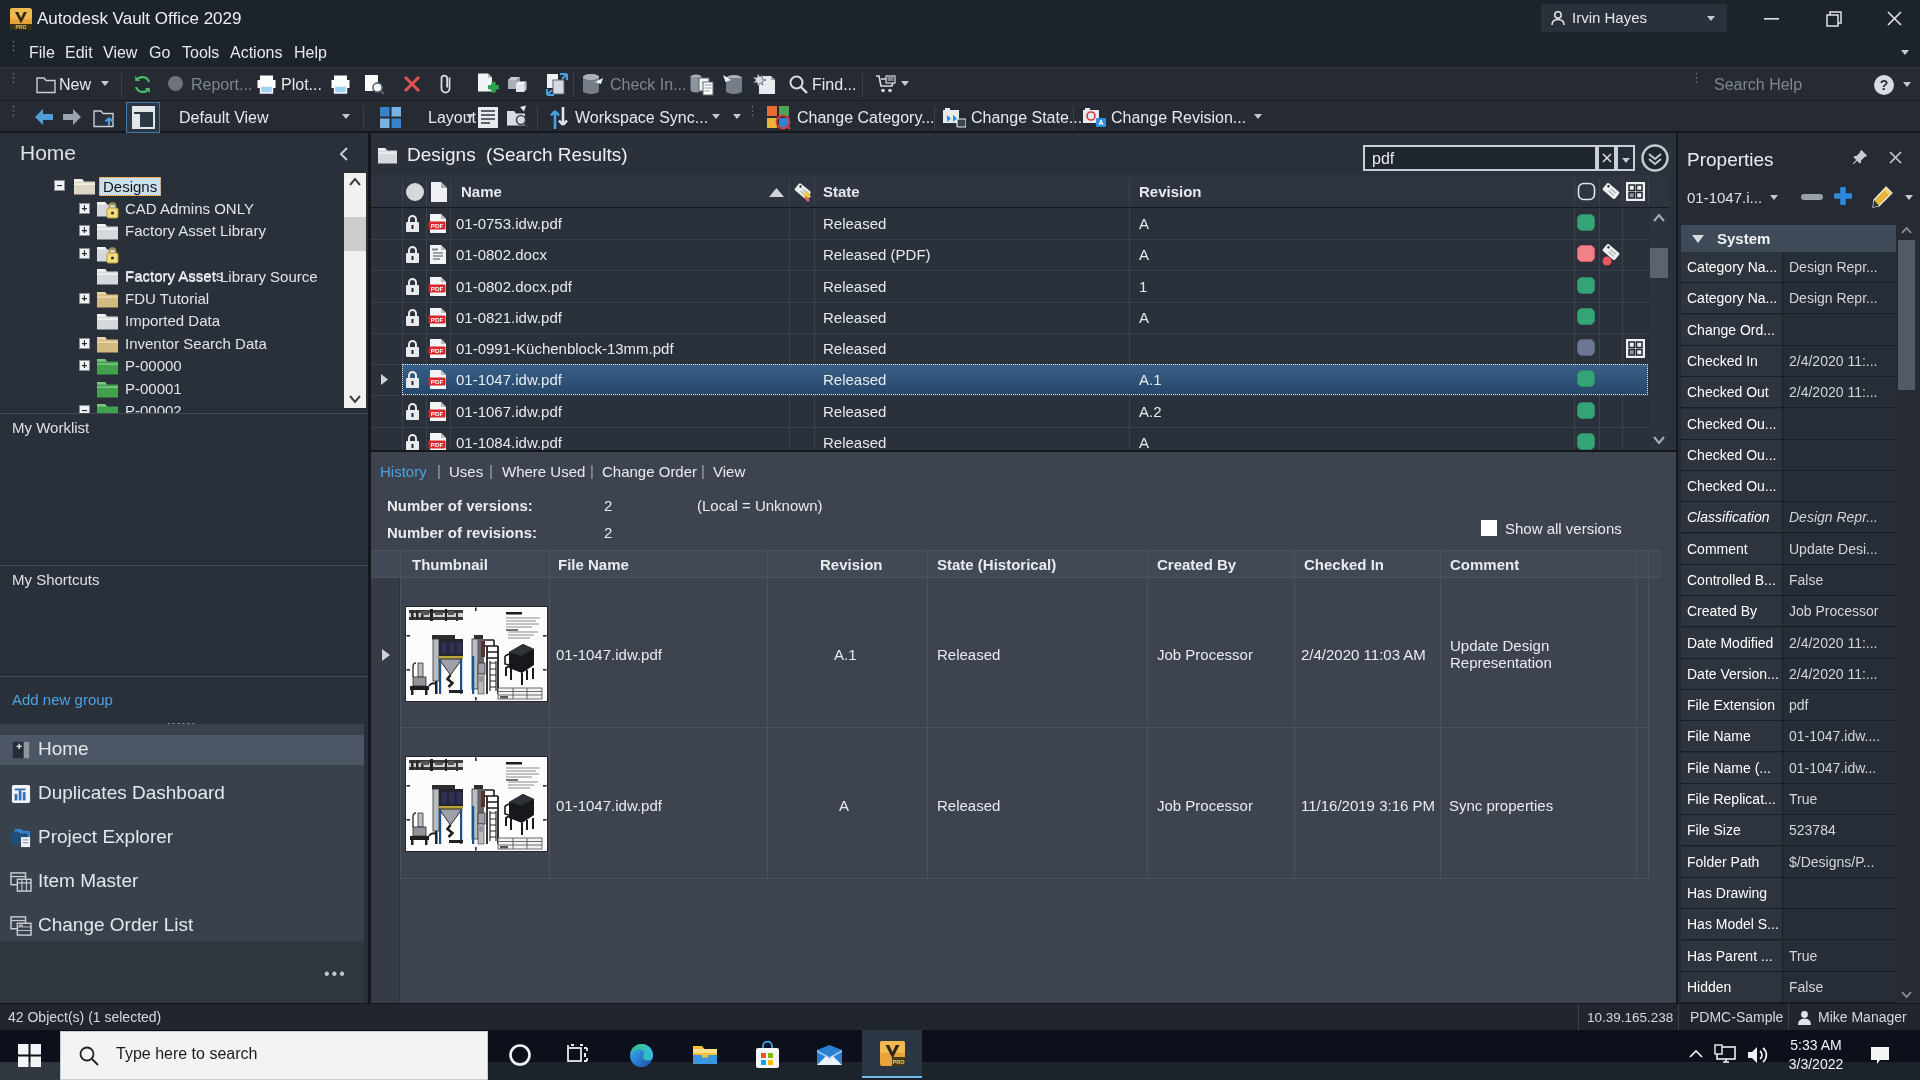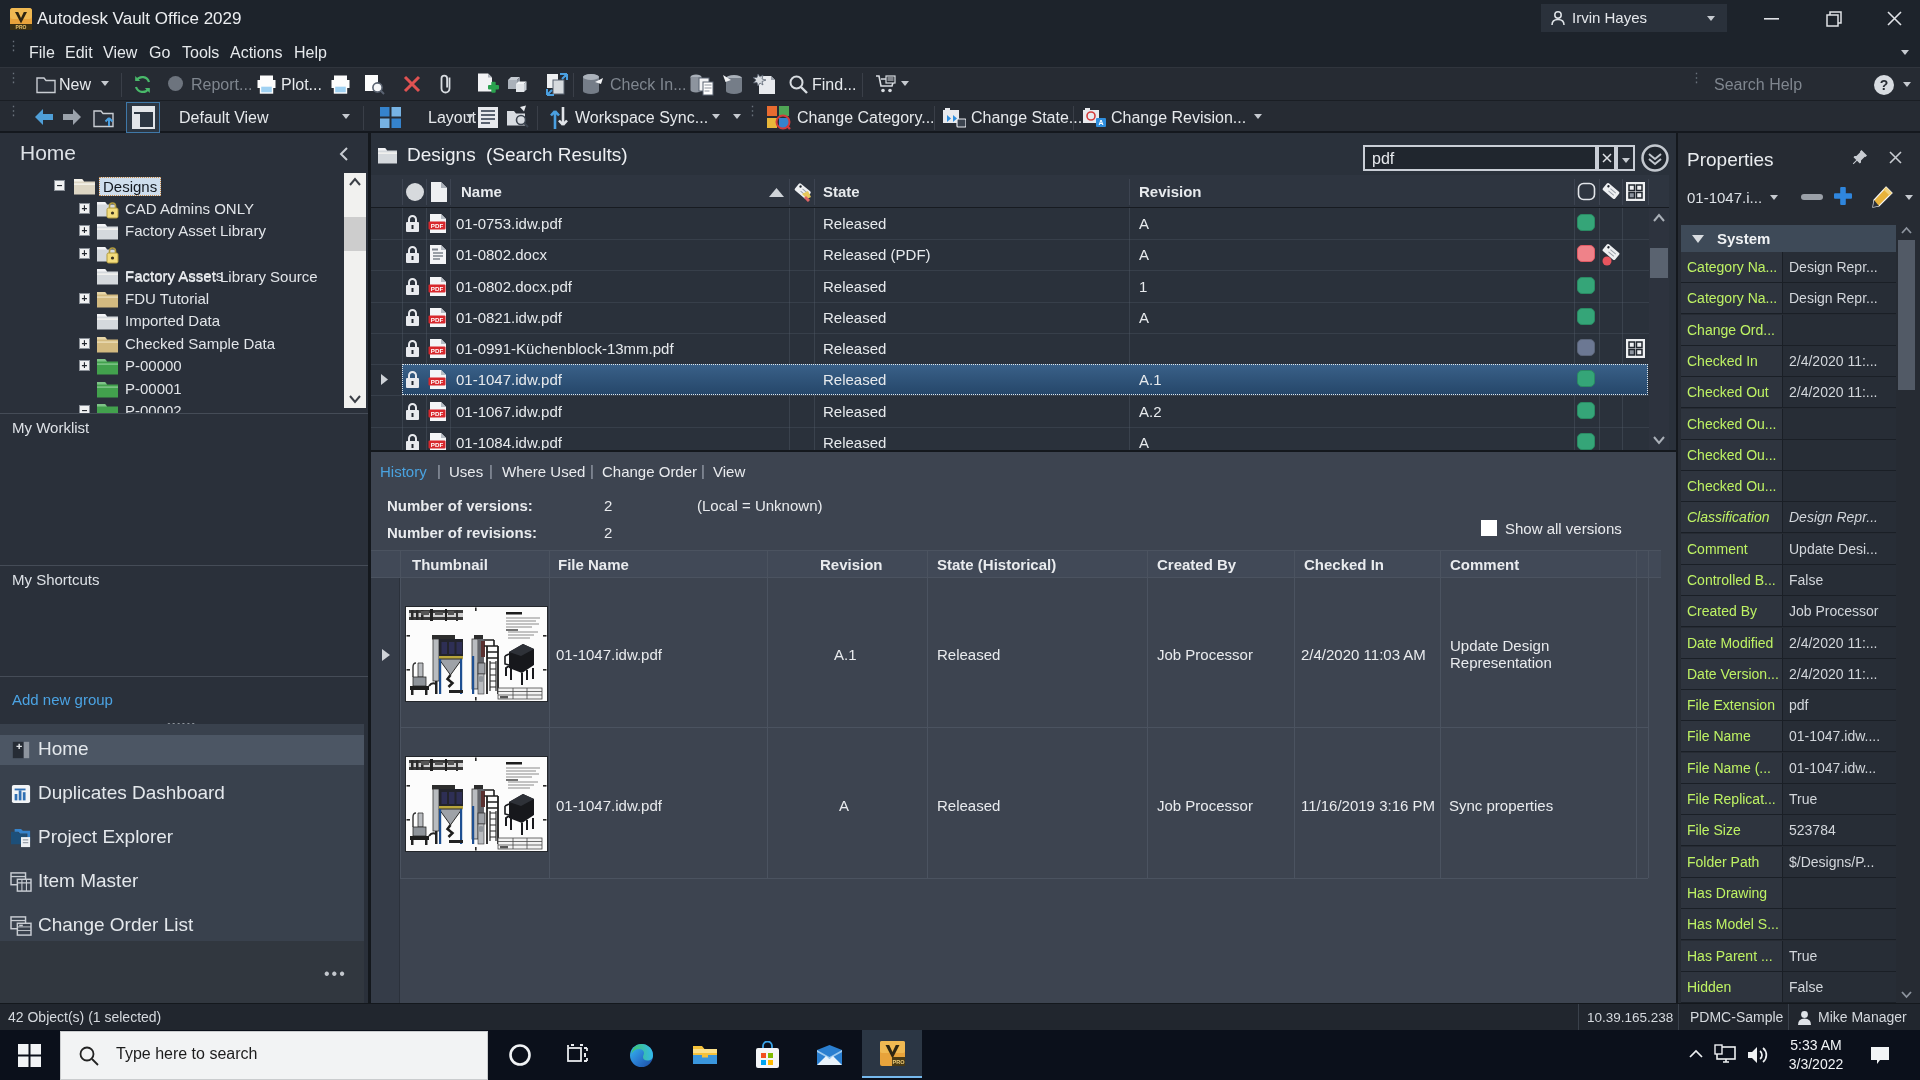--- a/index.html
+++ b/index.html
@@ -49,28 +49,28 @@
 .dot.b { background:#6c7893; border:1px solid #5a6478; }
 
 
 #histpanel { position:absolute; left:0px; top:319px; width:1319px; height:551px; background:#3d4450; }
 .htxt { position:absolute; font-size:15px; color:#e9ebee; white-space:nowrap; }
 .hline-v { position:absolute; width:1px; background:#4b5360; }
 .hline-h { position:absolute; height:1px; background:#4b5360; }
 
 
 .prow { position:absolute; left:3px; width:215px; height:31px; font-size:14px; }
-.prow .k { position:absolute; left:0; top:0; width:101px; height:31px; background:#2e343e; color:#bef264; padding:7px 0 0 6px; white-space:nowrap; overflow:hidden; }
+.prow .k { position:absolute; left:0; top:0; width:101px; height:31px; background:#2e343e; color:#ffffff; padding:7px 0 0 6px; white-space:nowrap; overflow:hidden; }
 .prow .v { position:absolute; left:102px; top:0; width:113px; height:31px; background:#272d36; color:#d2d6db; padding:7px 0 0 6px; white-space:nowrap; overflow:hidden; }
 
 
 #statusbar { left:0; top:1003px; width:1920px; height:27px; background:#21262e; border-top:1px solid #14181d; color:#d5d9de; font-size:14px; }
 
 
-#taskbar { left:0; top:1030px; width:1920px; height:50px; background:#0b101b; }
+#taskbar { left:0; top:1030px; width:1920px; height:32px; background:#0b101b; }
 #tsearch { position:absolute; left:60px; top:1px; width:428px; height:49px; background:#f2f3f4; border:1px solid #caccce; color:#1c1c1c; font-size:16px; }
 </style>
 </head>
 <body>
 <div id="stage">
   <div class="abs" id="titlebar">
     <svg class="abs" style="left:9px;top:7px;" width="24" height="24" viewBox="0 0 24 24">
       <rect x="1" y="1" width="22" height="22" rx="3" fill="#e8a33b"></rect>
       <rect x="1" y="1" width="22" height="11" rx="3" fill="#f0b952"></rect>
       <path d="M6 5 L12 16.5 L18 5 L14.8 5 L12 11 L9.2 5 Z" fill="#2e2612"></path>
@@ -364,21 +364,21 @@
           </svg>
         <span class="abs" style="left:125px;top:2px;">Imported Data</span>
       </div>
       <div class="treerow" style="left:0;top:160px;">
         <span class="plusbox" style="left:79px;top:5px;">+</span>
         <svg class="abs" style="left:96px;top:1px;" width="23" height="20" viewBox="0 0 23 20">
             <path d="M1 3 h8 l2 2.5 h11 v13 h-21 z" fill="#d3ba80"></path>
             <path d="M1 3 h8 l2 2.5 h-10z" fill="#e7d6a8"></path>
             <rect x="1" y="7.5" width="21" height="1.2" fill="#efe3bf"></rect>
           </svg>
-        <span class="abs" style="left:125px;top:2px;">Checked Sample Data</span>
+        <span class="abs" style="left:125px;top:2px;">Inventor Search Data</span>
       </div>
       <div class="treerow" style="left:0;top:182px;">
         <span class="plusbox" style="left:79px;top:5px;">+</span>
         <svg class="abs" style="left:96px;top:1px;" width="23" height="20" viewBox="0 0 23 20">
             <path d="M1 3 h8 l2 2.5 h11 v13 h-21 z" fill="#42a14d"></path>
             <path d="M1 3 h8 l2 2.5 h-10z" fill="#7ec387"></path>
             <rect x="1" y="7.5" width="21" height="1.2" fill="#8fcf98"></rect>
           </svg>
         <span class="abs" style="left:125px;top:2px;">P-00000</span>
       </div>

